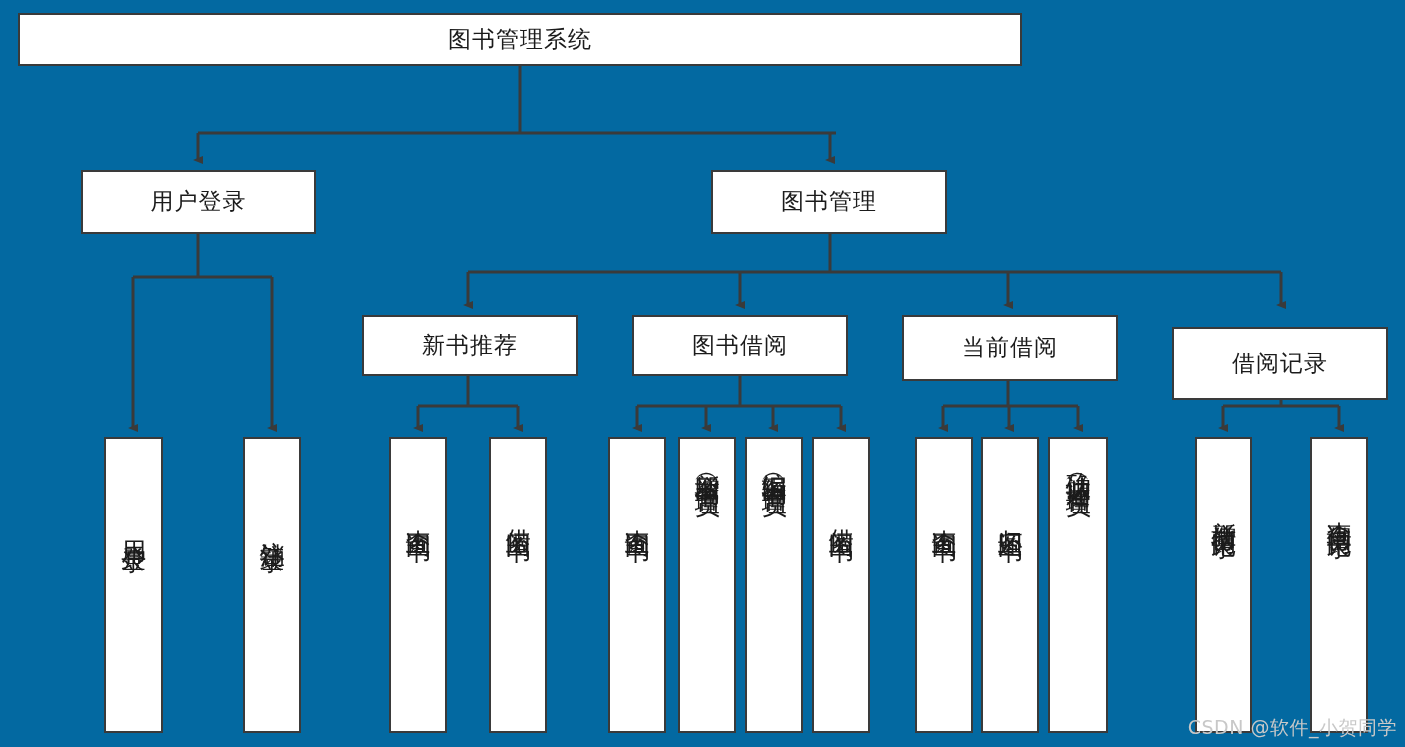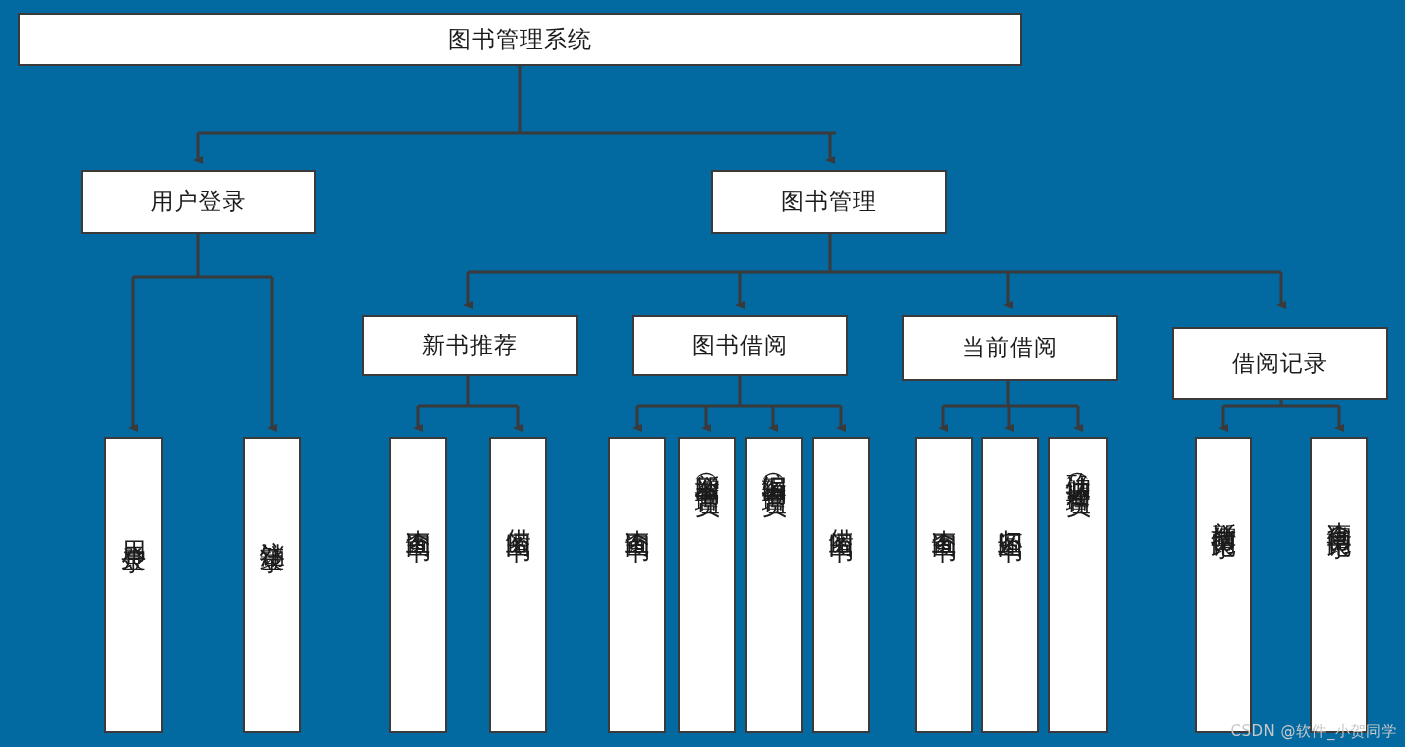--- a/index.html
+++ b/index.html
@@ -63,21 +63,21 @@
   .node.vertical.mid3 .node-label {
     margin-top: 56px;
   }
   .node.vertical.mid4 .node-label {
     margin-top: 48px;
   }
   #watermark {
     position: absolute;
     right: 8px;
     bottom: 6px;
-    font-size: 15px;
+    font-size: 19px;
     color: #c8c8c8;
     letter-spacing: 0.5px;
     z-index: 5;
     white-space: nowrap;
   }
 </style>
 </head>
 <body>
 
 <div id="diagram-root">

